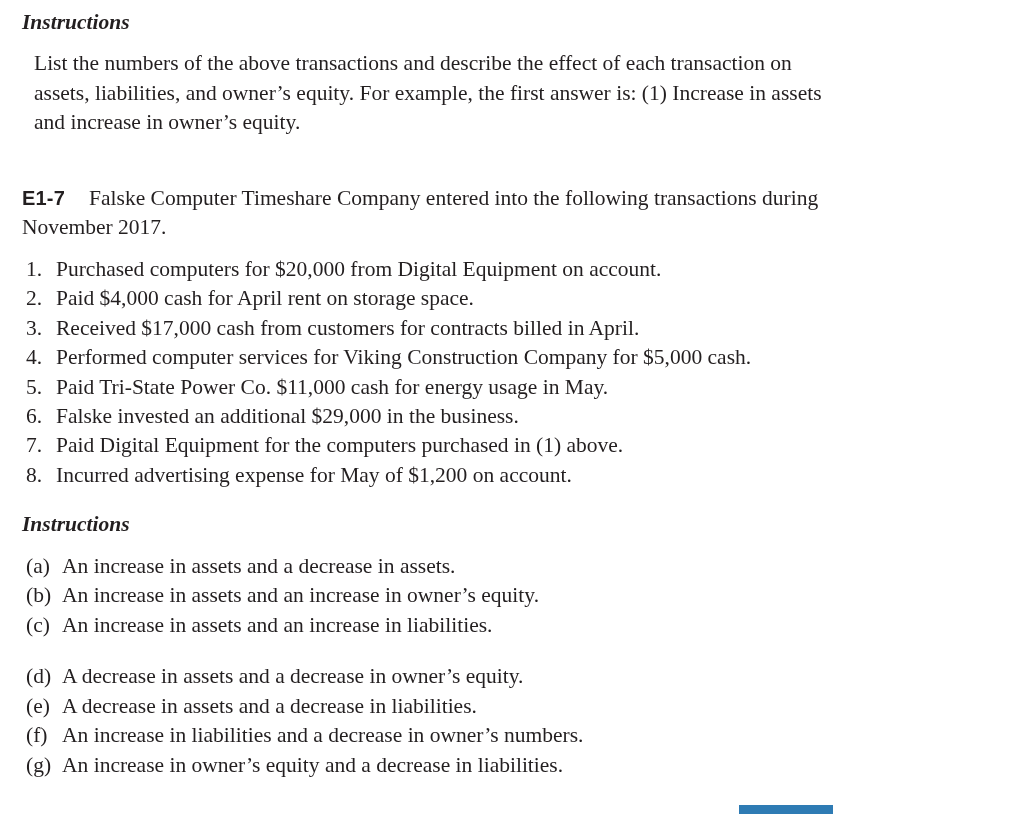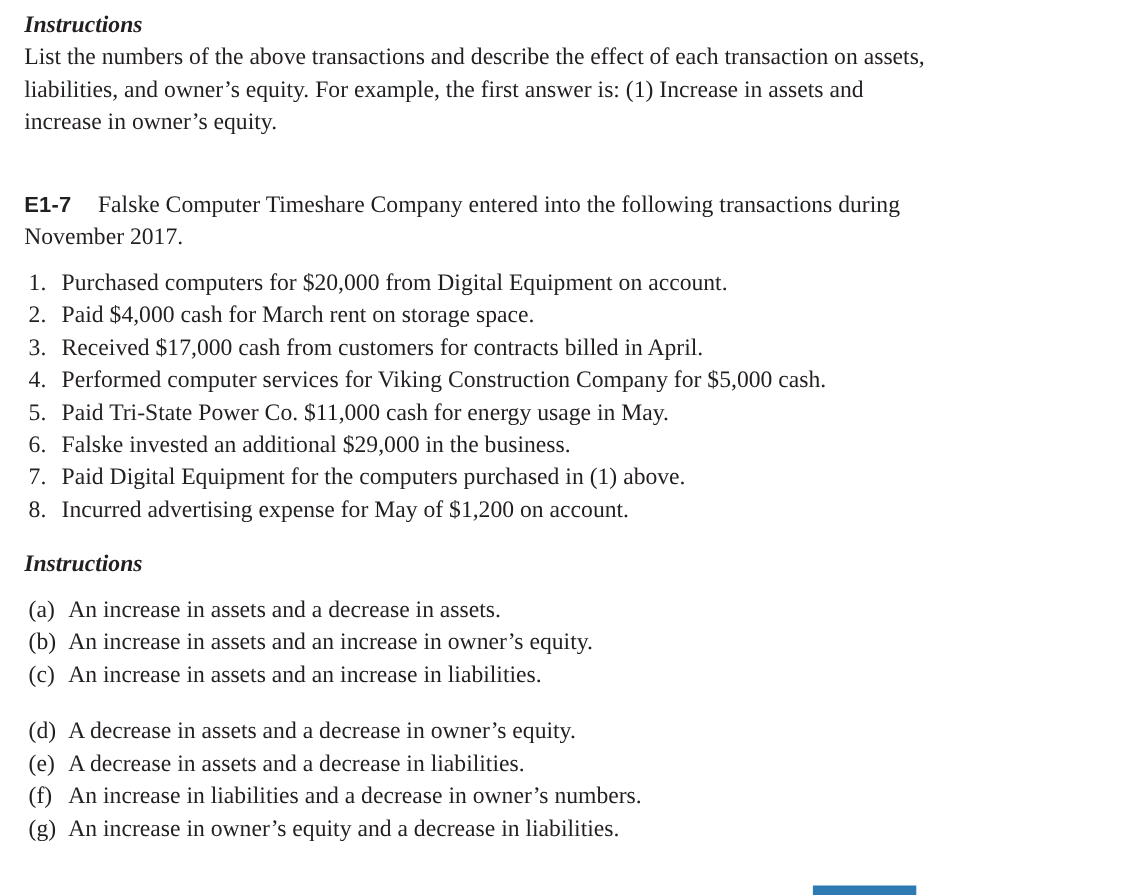--- a/index.html
+++ b/index.html
@@ -15,21 +15,21 @@
     line-height: 1.37;
     padding: 8px 30px 0 22px;
     overflow: hidden;
   }
   .head {
     font-weight: bold;
     font-style: italic;
     font-size: 21.5px;
     margin: 0;
   }
-  .para { margin: 0; }
+  .para { margin: 12px; }
   .exercise-intro { margin: 46px 0 0 0; }
   .exercise-code {
     font-weight: bold;
     font-style: normal;
     font-family: "Liberation Sans", sans-serif;
     font-size: 20px;
     letter-spacing: 0.2px;
     margin-right: 24px;
   }
   .list { margin: 12px 0 0 0; }
@@ -63,21 +63,21 @@
     <span class="exercise-code">E1-7</span><span>Falske Computer Timeshare Company entered into the following transactions during November 2017.</span>
   </p>
 
   <div class="list">
     <div class="list-item">
       <span class="marker">1.</span>
       <span class="txt">Purchased computers for $20,000 from Digital Equipment on account.</span>
     </div>
     <div class="list-item">
       <span class="marker">2.</span>
-      <span class="txt">Paid $4,000 cash for March rent on storage space.</span>
+      <span class="txt">Paid $4,000 cash for April rent on storage space.</span>
     </div>
     <div class="list-item">
       <span class="marker">3.</span>
       <span class="txt">Received $17,000 cash from customers for contracts billed in April.</span>
     </div>
     <div class="list-item">
       <span class="marker">4.</span>
       <span class="txt">Performed computer services for Viking Construction Company for $5,000 cash.</span>
     </div>
     <div class="list-item">

